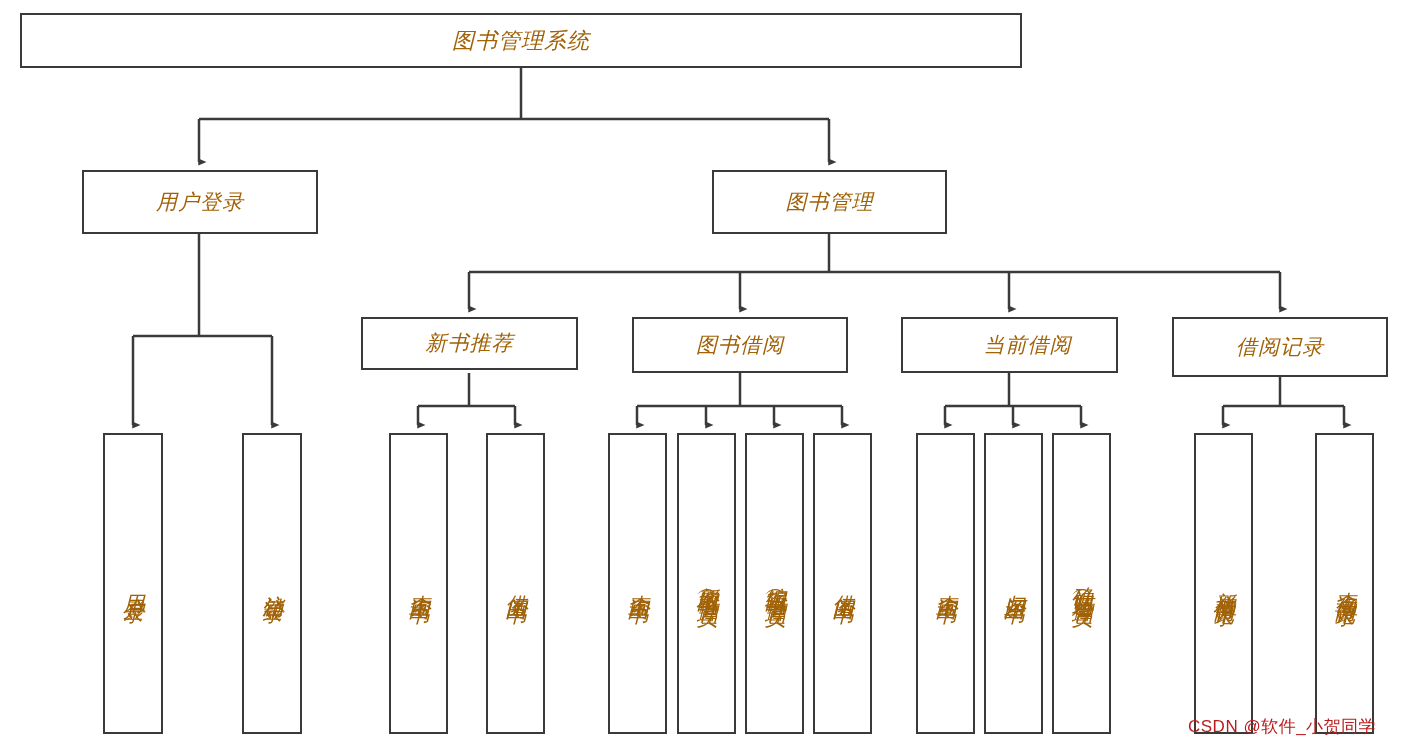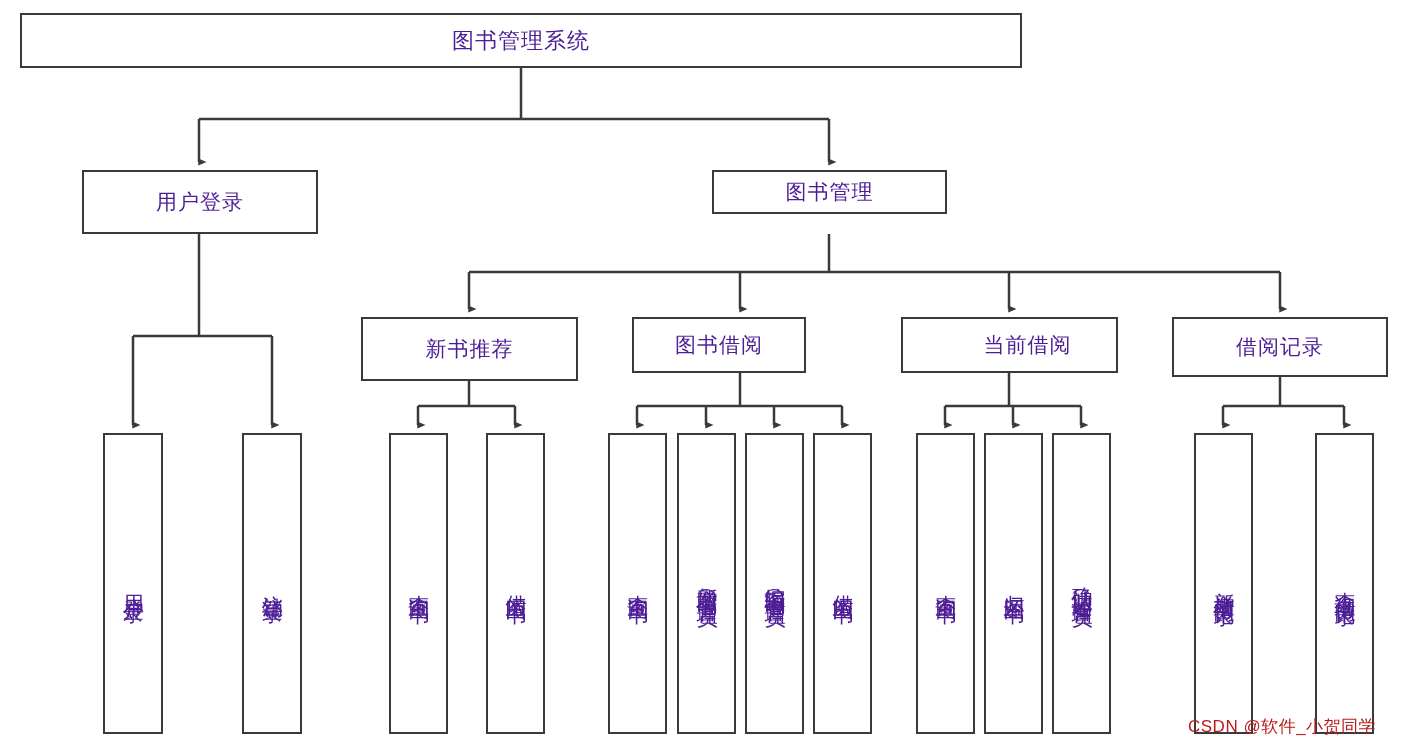--- a/index.html
+++ b/index.html
@@ -24,26 +24,27 @@
     top: 0;
     width: 1405px;
     height: 747px;
     pointer-events: none;
   }
   .node {
     position: absolute;
     box-sizing: border-box;
     border: 2.5px solid #3a3a3a;
     background: #ffffff;
-    color: #4c1d95;
+    color: #a16207;
     display: flex;
     align-items: center;
     justify-content: center;
     text-align: right;
     line-height: 1.15;
+    font-style: italic;
   }
   .node.horiz {
     font-size: 21px;
     letter-spacing: 1px;
   }
   .node.vert {
     font-size: 21px;
     letter-spacing: 0px;
     align-items: center;
     justify-content: center;
@@ -120,24 +121,24 @@
       <path d="M 1280 373 L 1280 406"></path>
       <path d="M 1223 406 L 1344 406"></path>
       <path d="M 1223 406 L 1223 425" marker-end="url(#arrow)"></path>
       <path d="M 1344 406 L 1344 425" marker-end="url(#arrow)"></path>
     </g>
   </svg>
 
   <div class="node horiz root" style="left:20px; top:13px; width:1002px; height:55px;">图书管理系统</div>
 
   <div class="node horiz" style="left:82px; top:170px; width:236px; height:64px;">用户登录</div>
-  <div class="node horiz" style="left:712px; top:170px; width:235px; height:44px;">图书管理</div>
+  <div class="node horiz" style="left:712px; top:170px; width:235px; height:64px;">图书管理</div>
 
-  <div class="node horiz" style="left:361px; top:317px; width:217px; height:64px;">新书推荐</div>
-  <div class="node horiz" style="left:632px; top:317px; width:174px; height:56px;">图书借阅</div>
+  <div class="node horiz" style="left:361px; top:317px; width:217px; height:53px;">新书推荐</div>
+  <div class="node horiz" style="left:632px; top:317px; width:216px; height:56px;">图书借阅</div>
   <div class="node horiz" style="left:901px; top:317px; width:217px; height:56px;padding-left:36px;">当前借阅</div>
   <div class="node horiz" style="left:1172px; top:317px; width:216px; height:60px;">借阅记录</div>
 
   <div class="node vert" style="left:103px; top:433px; width:60px; height:301px;">
     <span class="vlabel">用户登录</span>
   </div>
   <div class="node vert" style="left:242px; top:433px; width:60px; height:301px;">
     <span class="vlabel">注销登录</span>
   </div>
 

